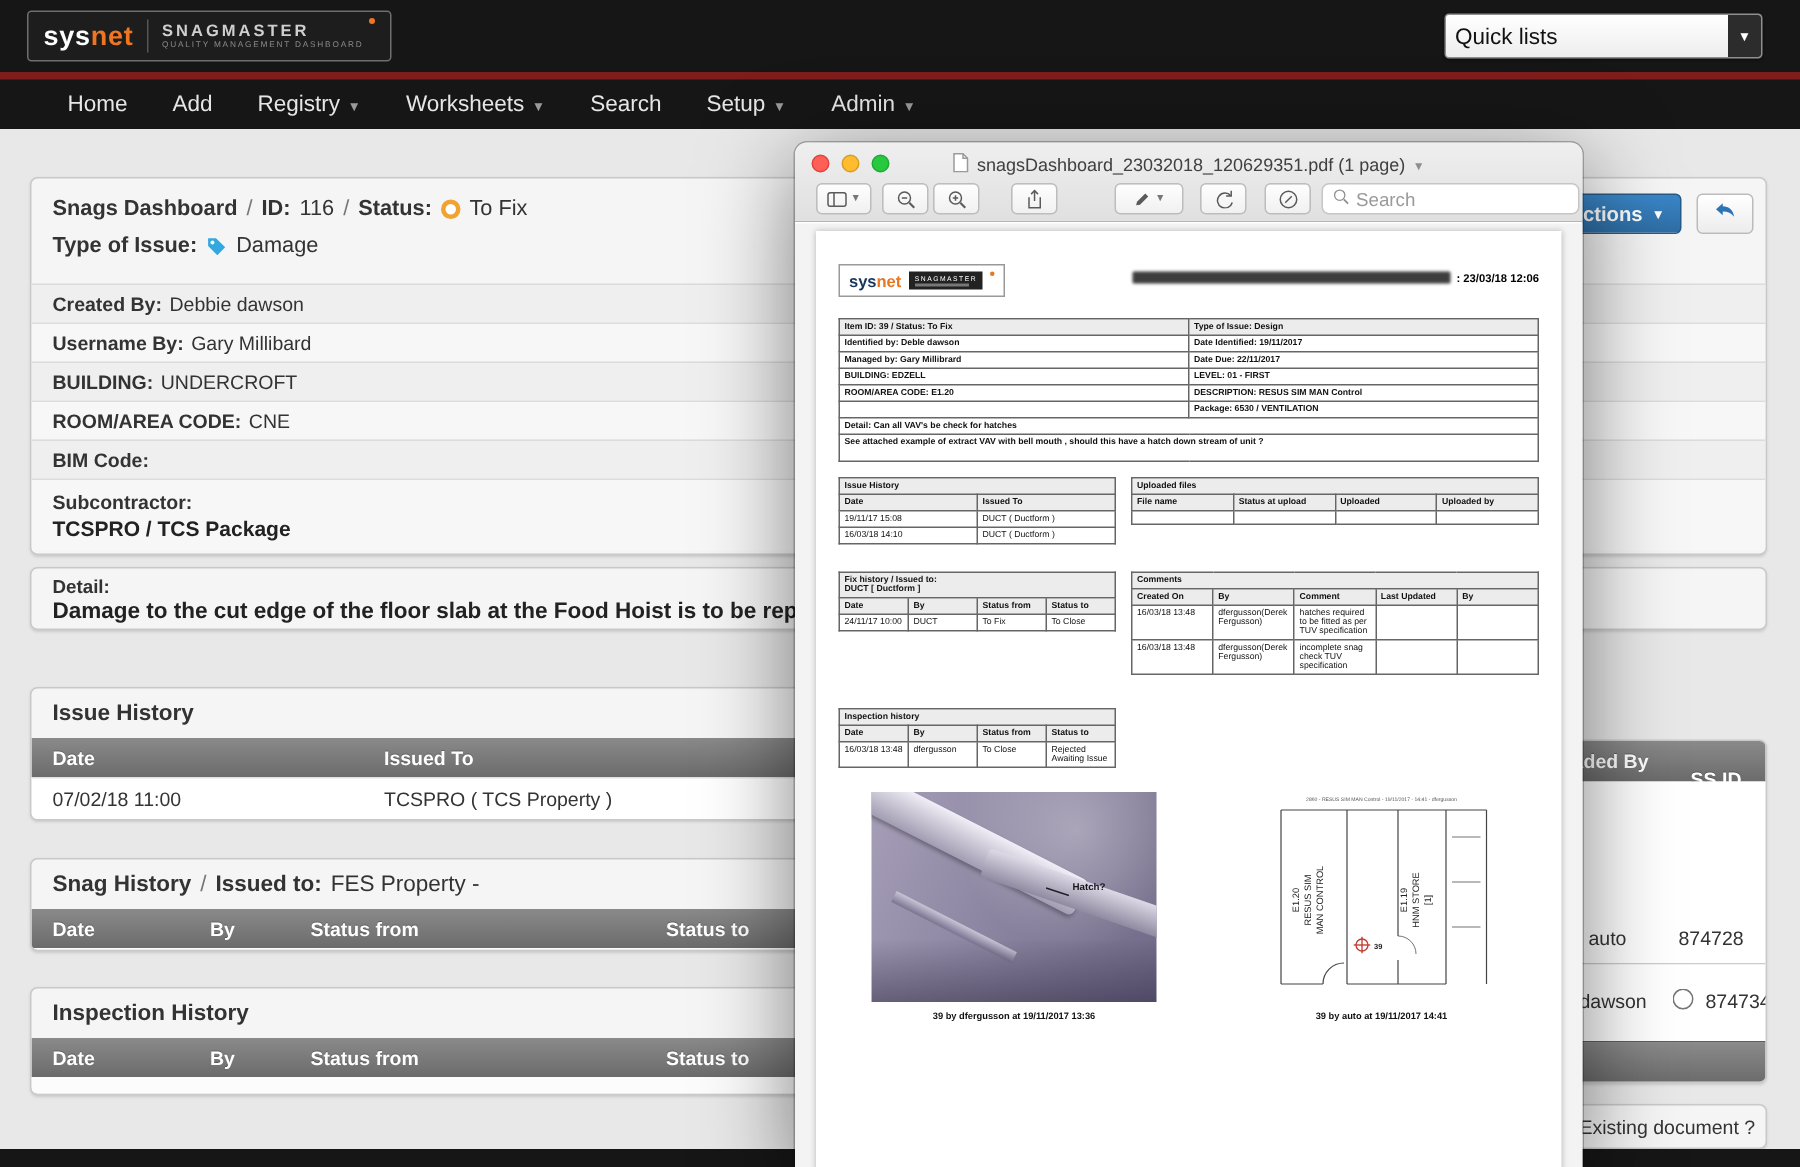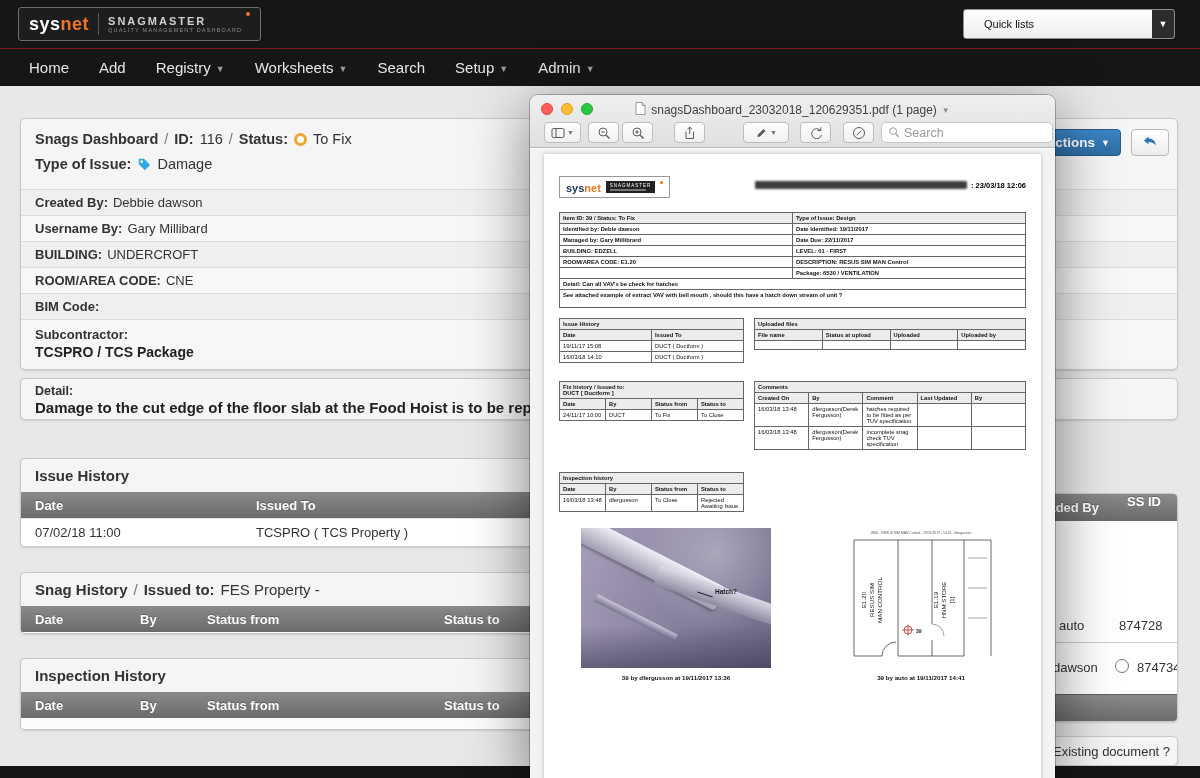--- a/index.html
+++ b/index.html
@@ -19,25 +19,25 @@
   .logo-badge .b2 { color:#8a8a8a; font-size:5.5px; letter-spacing:1.2px; }
   .logo-dot { width:4px; height:4px; border-radius:50%; background:#ee7623; margin-left:4px; align-self:flex-start; margin-top:4px; }
 
   .user-area { position:absolute; left:548px; top:0; height:48px; display:flex; align-items:center; gap:7px; color:#c9c9c9; font-size:15px; }
   .redact { display:inline-block; height:13px; background:#9a9a9a; border-radius:2px; filter:blur(2px); opacity:.8; }
   .sep-bar { color:#777; font-size:15px; }
   .hicon { display:inline-flex; align-items:center; }
 
   .quicklists { position:absolute; right:25px; top:9px; width:212px; height:30px; background:linear-gradient(#ffffff,#ededed);
     border:1px solid #8f8f8f; border-radius:3px; display:flex; align-items:center; box-shadow:0 1px 2px rgba(0,0,0,.4); }
-  .quicklists .ql-text { flex:1; padding-left:20px; font-size:11px; color:#111; }
+  .quicklists .ql-text { flex:1; padding-left:6px; font-size:15px; color:#111; }
   .quicklists .ql-arrow { width:22px; height:28px; background:#2c2c2c; border-radius:0 2px 2px 0; display:flex; align-items:center; justify-content:center; color:#fff; font-size:9px; }
 
   
-  #navbar { position:absolute; left:0; top:48px; width:1200px; height:38px; background:#161616; border-top:1px solid #7f1d1d; display:flex; align-items:center; padding-left:29px; z-index:2; }
+  #navbar { position:absolute; left:0; top:48px; width:1200px; height:38px; background:#161616; border-top:5px solid #7f1d1d; display:flex; align-items:center; padding-left:45px; z-index:2; }
   .nav-item { color:#e6e6e6; font-size:15px; margin-right:30px; display:flex; align-items:center; gap:5px; }
   .nav-item .chev { color:#9a9a9a; font-size:9px; margin-top:2px; }
 
   
   .panel { position:absolute; background:#f5f5f5; border:1px solid #c9c9c9; border-radius:5px; box-shadow:0 1px 2px rgba(0,0,0,.13); overflow:hidden; }
 
   #panel-snag { left:20px; top:118px; width:1158px; height:252px; }
   .snag-head { padding:12px 14px 8px 14px; }
   .snag-line { display:flex; align-items:center; gap:6px; font-size:14.5px; color:#333; margin-bottom:9px; }
   .snag-line .bold { font-weight:bold; color:#333; }
@@ -70,21 +70,21 @@
   .c4-1 { width:105px; } .c4-2 { width:67px; } .c4-3 { width:237px; } .c4-4 { flex:1; }
 
   #panel-snaghist { left:20px; top:572px; width:660px; height:62px; }
   #panel-inspection { left:20px; top:658px; width:660px; height:72px; }
   .empty-strip { height:13px; background:#fcfcfc; }
 
   
   #panel-uploads { left:700px; top:493px; width:478px; height:229px; }
   .up-head { position:relative; height:27px; background:linear-gradient(#8a8a8a,#6b6b6b); color:#fff; font-size:13px; font-weight:bold; text-shadow:0 -1px 0 rgba(0,0,0,.25); }
   .up-head .uh1 { position:absolute; right:78px; top:6px; }
-  .up-head .uh2 { position:absolute; right:16px; top:0; }
+  .up-head .uh2 { position:absolute; right:16px; top:18px; }
   .up-row1 { position:relative; height:122px; background:#fff; border-bottom:1px solid #ccc; font-size:13px; color:#333; }
   .up-row1 .uv1 { position:absolute; left:358px; bottom:9px; }
   .up-row1 .uv2 { position:absolute; left:418px; bottom:9px; }
   .up-row2 { position:relative; height:51px; background:#fff; font-size:13px; color:#333; }
   .up-row2 .uv1 { position:absolute; left:352px; top:17px; }
   .up-row2 input { position:absolute; left:414px; top:16px; width:14px; height:14px; }
   .up-row2 .uv2 { position:absolute; left:436px; top:17px; }
   .up-foot { height:28px; background:linear-gradient(#8a8a8a,#6b6b6b); border-top:1px solid #5d5d5d; }
 
   #panel-existing { left:700px; top:736px; width:478px; height:30px; }

